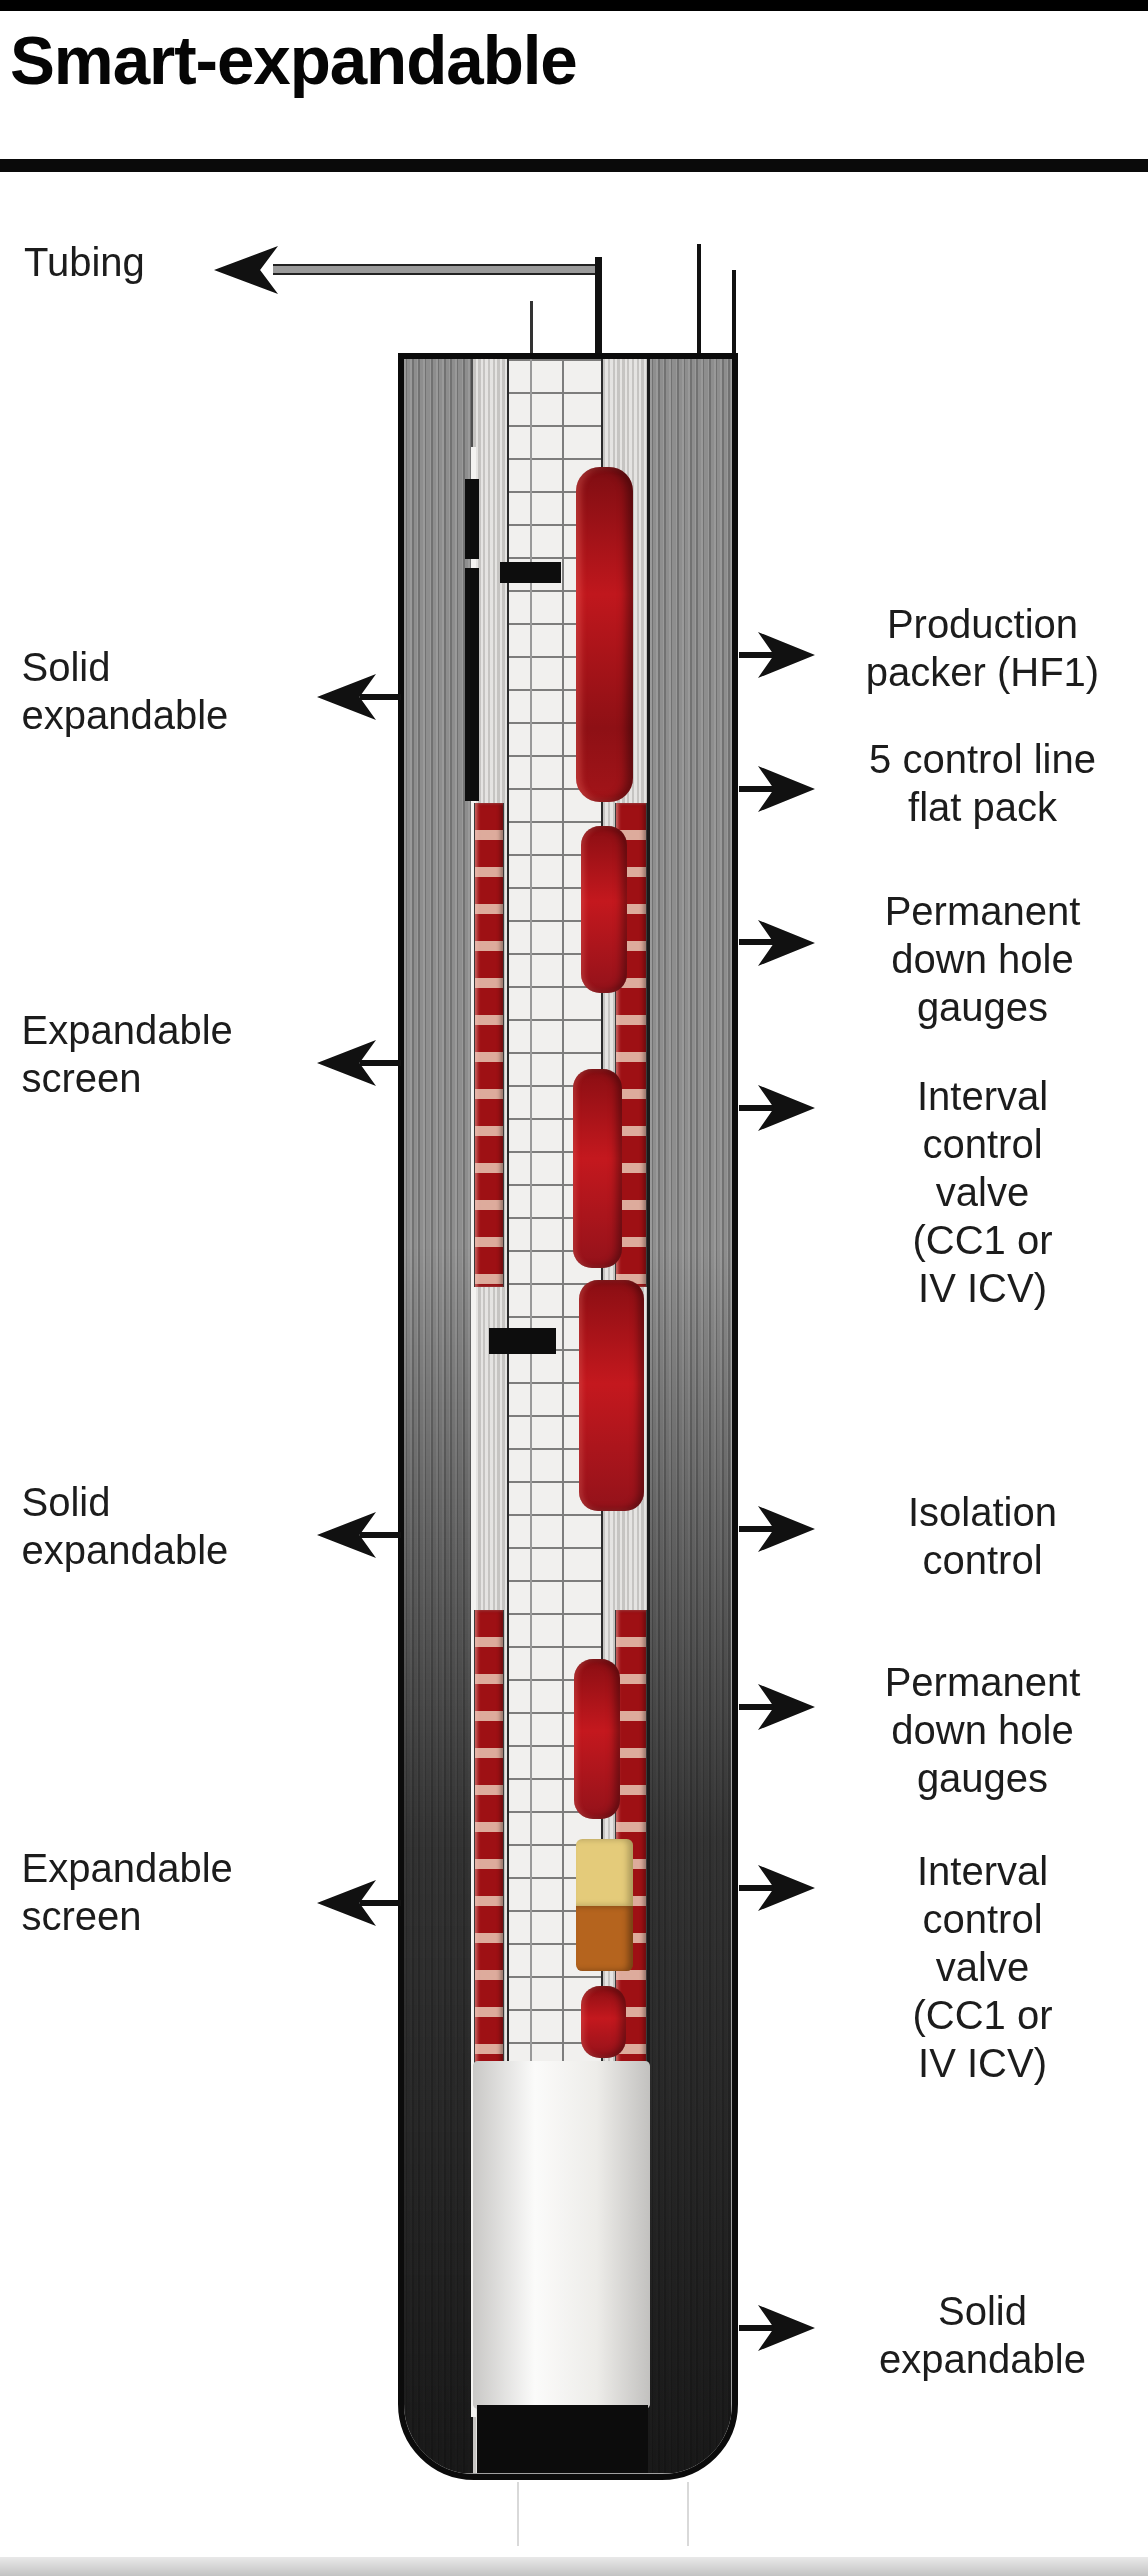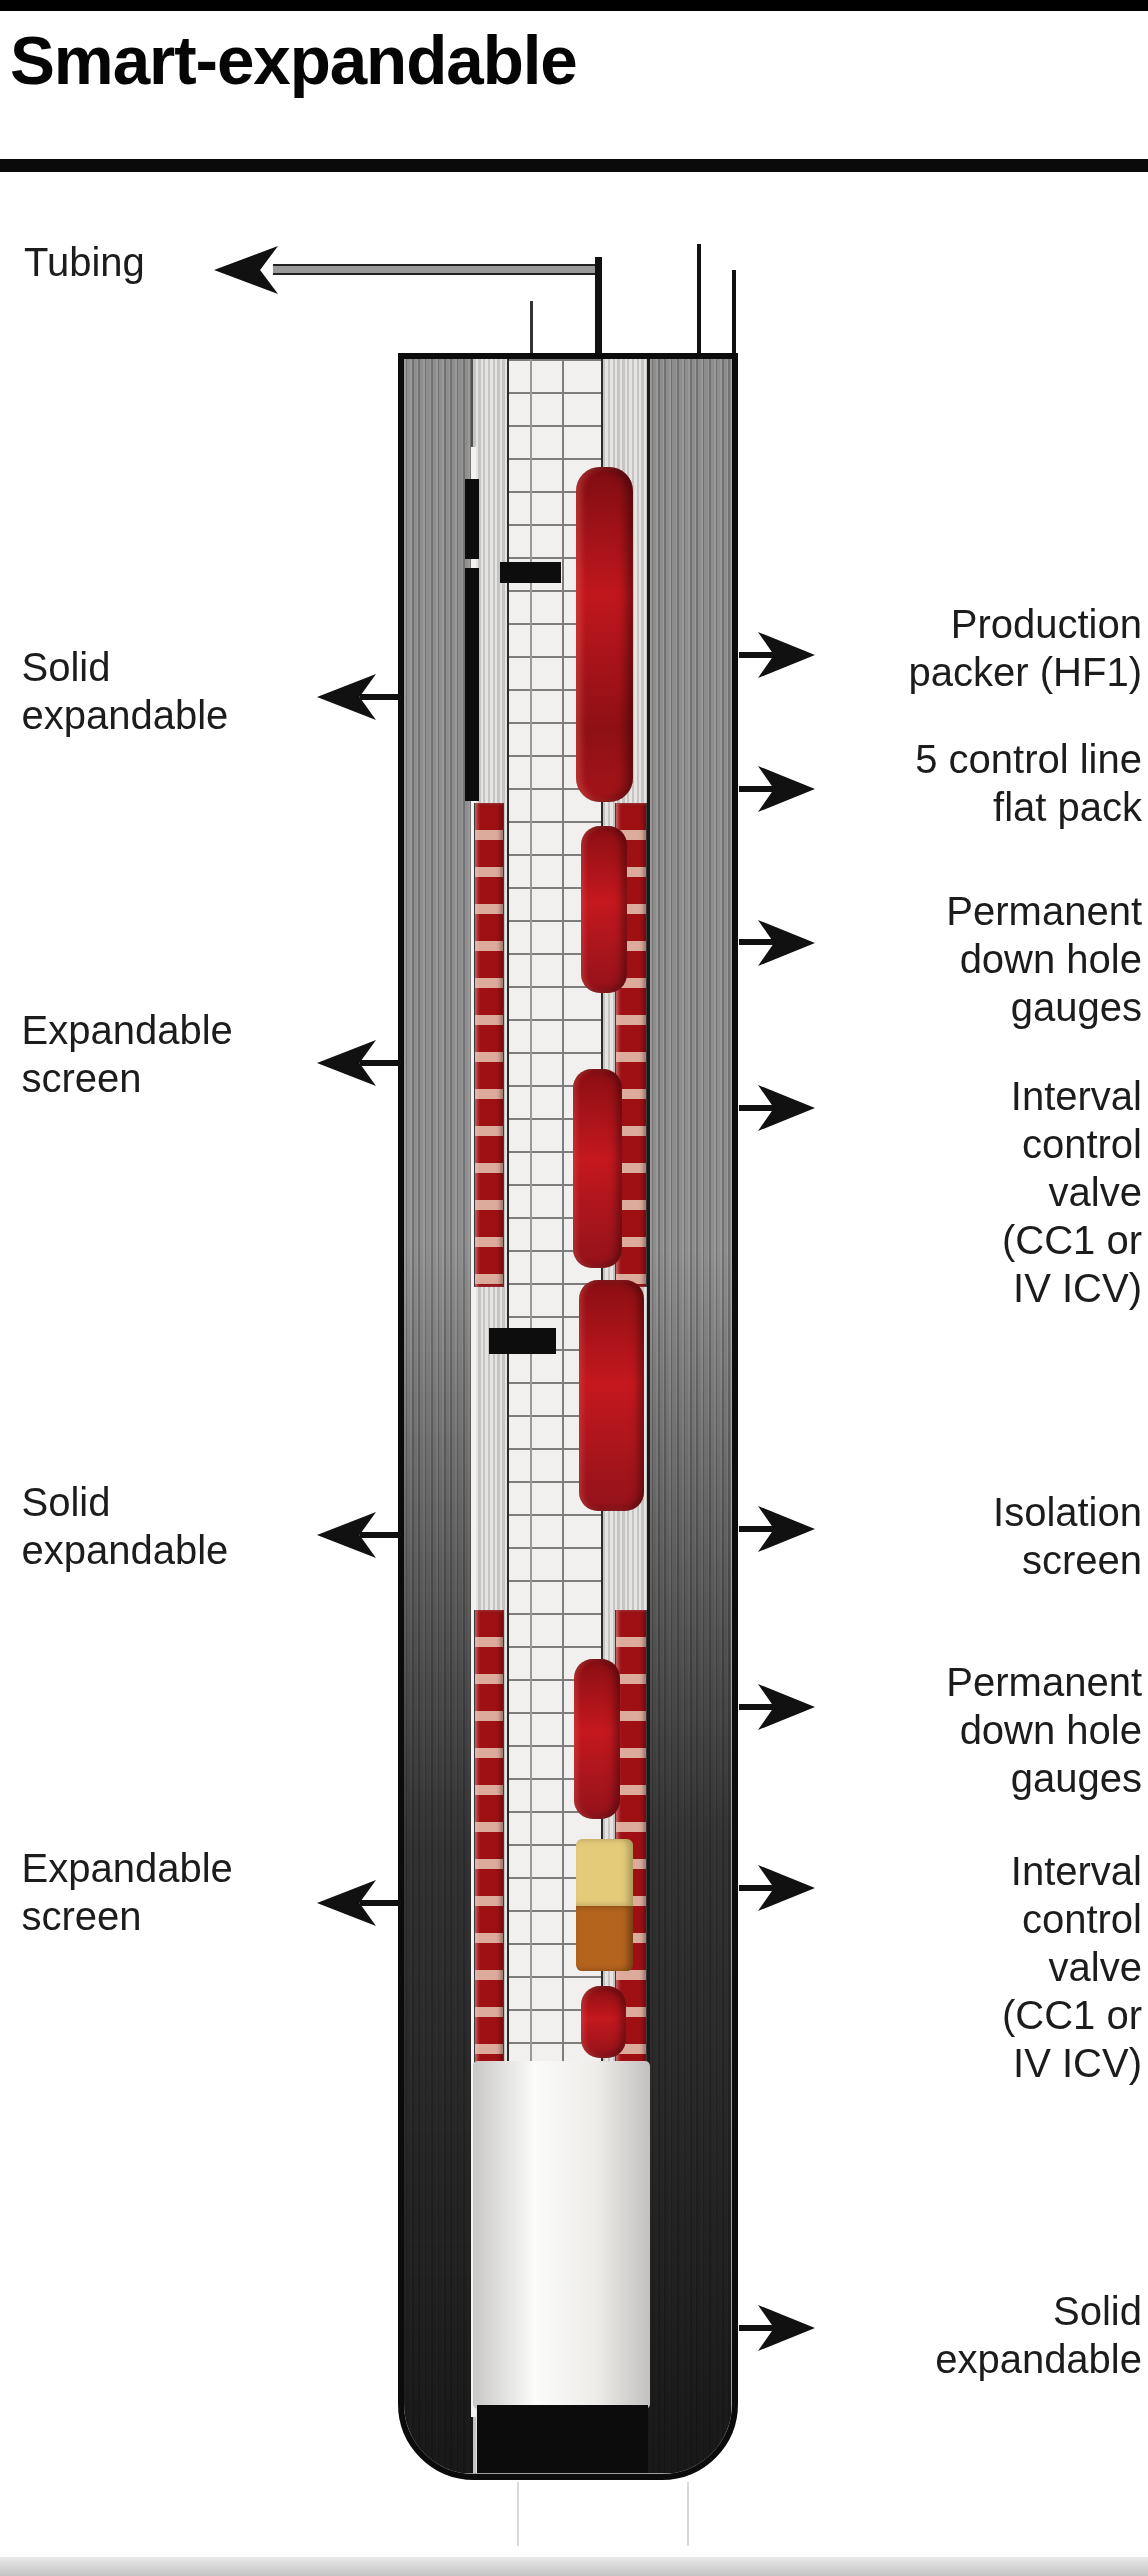--- a/index.html
+++ b/index.html
@@ -26,21 +26,21 @@
     display:inline-block;font-size:51px;font-weight:bold;color:#050505;
     letter-spacing:-0.8px;transform:scale(1.32,1.35);transform-origin:0 0;white-space:nowrap;
   }
   .title-rule{left:0;top:159px;width:1148px;height:12.8px;background:#0a0a0a;}
 
   
   .callout{
     font-size:40px;line-height:48px;white-space:pre-line;color:#1c1c1c;
   }
   .callout.left{left:21.5px;width:343px;text-align:left;}
-  .callout.right{left:823px;width:319px;text-align:right;}
+  .callout.right{left:823px;width:319px;text-align:center;}
 
   
   .ah{background:var(--ink);}
   .ah.left-point{clip-path:polygon(0 50%,100% 0,72% 50%,100% 100%);}
   .ah.right-point{clip-path:polygon(100% 50%,0 0,28% 50%,0 100%);}
   .atail{background:var(--ink);}
 
   
   .tube-tail{
     background:linear-gradient(180deg,#222 0 2.4px,#9a9a9a 2.4px 8.8px,#222 8.8px 11px);
@@ -197,21 +197,21 @@
 
 <div class="abs callout right" style="top:1072px;">Interval
 control
 valve
 (CC1 or
 IV ICV)</div>
 <div class="abs atail" style="left:739px;top:1105px;width:40px;height:6.4px;"></div>
 <div class="abs ah right-point" style="left:758px;top:1085px;width:57px;height:46px;"></div>
 
 <div class="abs callout right" style="top:1488px;">Isolation
-screen</div>
+control</div>
 <div class="abs atail" style="left:739px;top:1526px;width:40px;height:6.4px;"></div>
 <div class="abs ah right-point" style="left:758px;top:1506px;width:57px;height:46px;"></div>
 
 <div class="abs callout right" style="top:1658px;">Permanent
 down hole
 gauges</div>
 <div class="abs atail" style="left:739px;top:1704px;width:40px;height:6.4px;"></div>
 <div class="abs ah right-point" style="left:758px;top:1684px;width:57px;height:46px;"></div>
 
 <div class="abs callout right" style="top:1847px;">Interval

